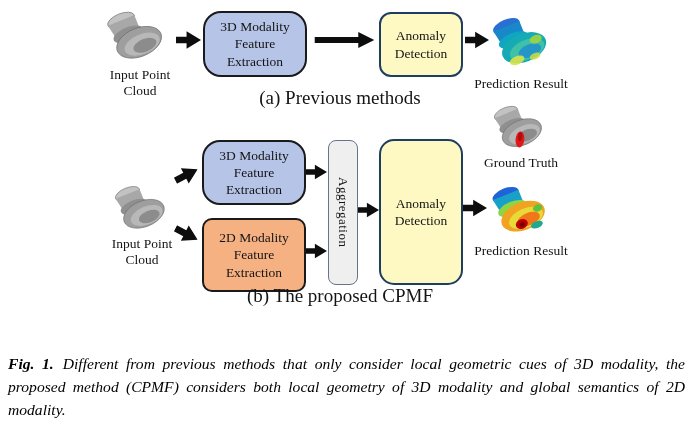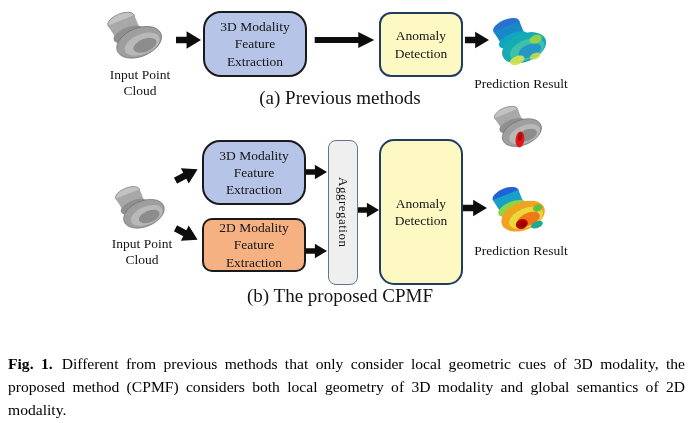--- a/index.html
+++ b/index.html
@@ -27,21 +27,21 @@
     white-space:pre-line;color:#141414;
   }
   .panel-label{
     position:absolute;text-align:center;font-size:19px;color:#141414;
   }
   .arrow{position:absolute;}
   .arrow svg{display:block;width:100%;height:100%;}
   .arrow path{fill:#0d0d0d;}
   .figcap{
     position:absolute;left:8px;top:336px;width:677px;
-    font-size:15.6px;line-height:1.5;text-align:justify;color:#000;
+    font-size:15.6px;line-height:1.5;text-align:justify;color:#000;font-style:italic;
   }
   .figcap b{margin-right:9px;}
   .pc{position:absolute;}
   .pc svg{display:block;width:100%;height:100%;}
 </style>
 </head>
 <body>
 
 <div class="stage">
 
@@ -111,20 +111,21 @@
         <path d="M20 15 L24 36 Q42 46 60 35 L60 15 Z" fill="#a8a8a8"></path>
         <ellipse cx="42" cy="37" rx="22" ry="10" fill="#8f8f8f"></ellipse>
         <ellipse cx="52" cy="53" rx="33" ry="20" fill="#9e9e9e" stroke="#6f6f6f" stroke-width="1"></ellipse>
         <ellipse cx="55" cy="57" rx="26" ry="14" fill="#b8b8b8"></ellipse>
         <ellipse cx="58" cy="60" rx="17" ry="9" fill="#8c8c8c"></ellipse>
         <ellipse cx="45" cy="62" rx="7" ry="13" fill="#e01818" transform="rotate(28 45 62)"></ellipse>
         <ellipse cx="47" cy="58" rx="3.5" ry="7" fill="#b20d0d" transform="rotate(28 47 58)"></ellipse>
       </g>
     </svg>
   </div>
+  <div class="img-caption" style="left:462px;top:155px;width:118px;">Ground Truth</div>
 
   <div class="pc abs" style="left:108px;top:180px;width:68px;height:58px;">
     <svg viewBox="0 0 104 90">
       <g transform="rotate(-22 52 45)">
         <ellipse cx="40" cy="15" rx="20" ry="9.5" fill="#c2c2c2" stroke="#7a7a7a" stroke-width="1"></ellipse>
         <path d="M20 15 L24 36 Q42 46 60 35 L60 15 Z" fill="#a8a8a8"></path>
         <ellipse cx="42" cy="37" rx="22" ry="10" fill="#8f8f8f"></ellipse>
         <ellipse cx="52" cy="53" rx="33" ry="20" fill="#9e9e9e" stroke="#6f6f6f" stroke-width="1"></ellipse>
         <ellipse cx="55" cy="57" rx="26" ry="14" fill="#b8b8b8"></ellipse>
         <ellipse cx="58" cy="60" rx="17" ry="9" fill="#8c8c8c"></ellipse>
@@ -141,21 +142,21 @@
   </div>
   <div class="arrow" style="left:174px;top:225px;width:25px;height:18px;transform:rotate(27deg);">
     <svg viewBox="0 0 26 18">
         <path d="M0 5.5 H11 V0 L26 9 L11 18 V12.5 H0 Z"></path>
       </svg>
   </div>
 
   <div class="flowbox box-3d" style="left:202px;top:140px;width:104px;height:65px;">3D Modality
 Feature
 Extraction</div>
-  <div class="flowbox box-2d" style="left:202px;top:218px;width:104px;height:54px;">2D Modality
+  <div class="flowbox box-2d" style="left:202px;top:218px;width:104px;height:74px;">2D Modality
 Feature
 Extraction</div>
 
   <div class="arrow" style="left:306px;top:164px;width:21px;height:16px;">
     <svg viewBox="0 0 26 18">
         <path d="M0 5.5 H11 V0 L26 9 L11 18 V12.5 H0 Z"></path>
       </svg>
   </div>
   <div class="arrow" style="left:306px;top:243px;width:21px;height:16px;">
     <svg viewBox="0 0 26 18">

